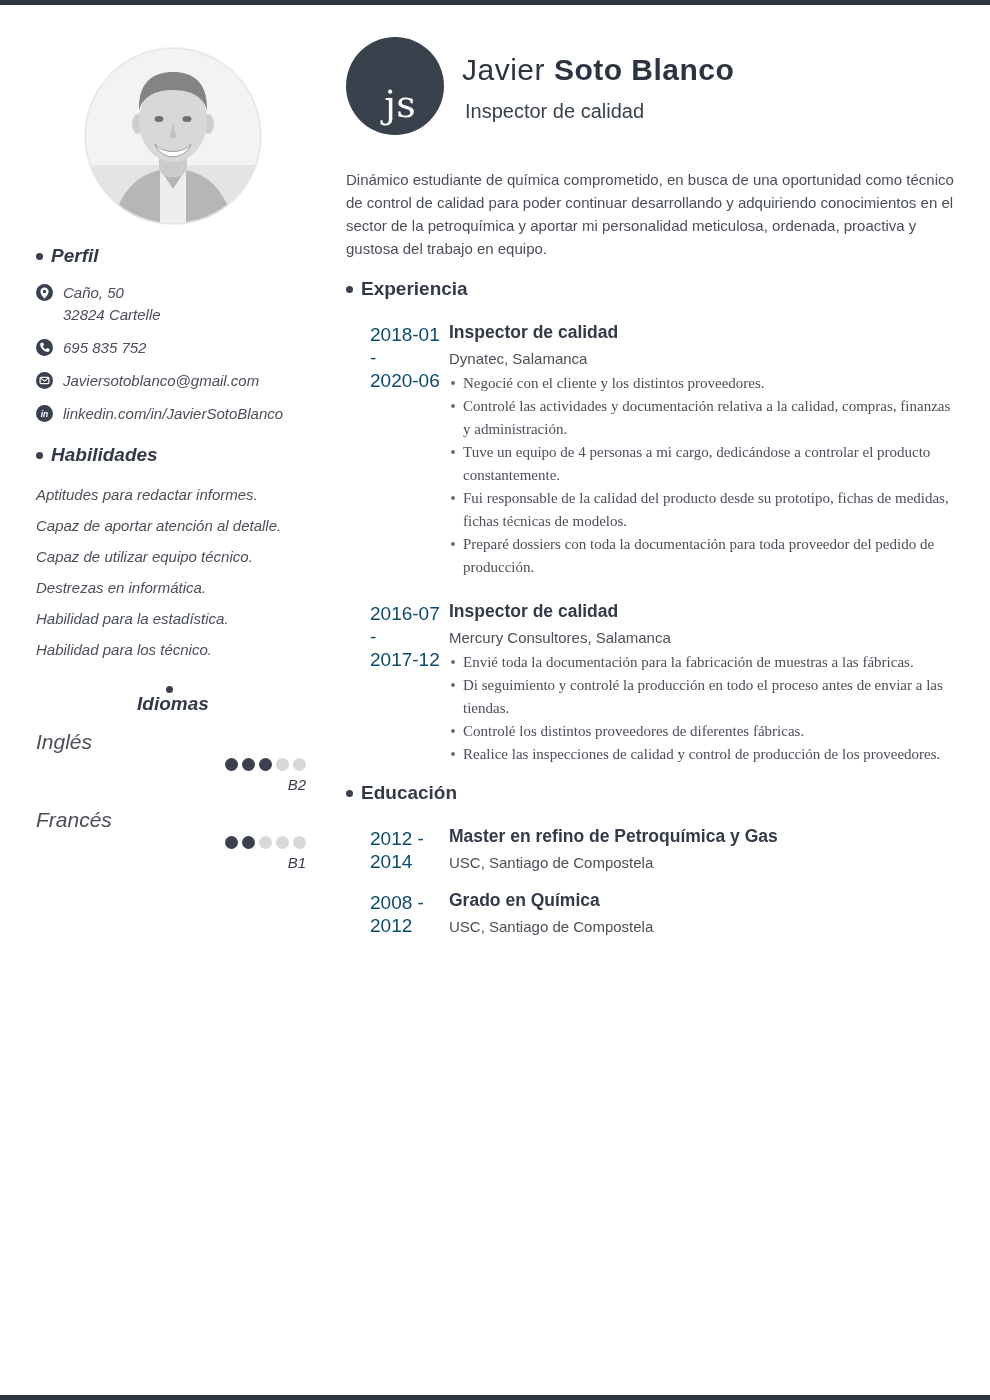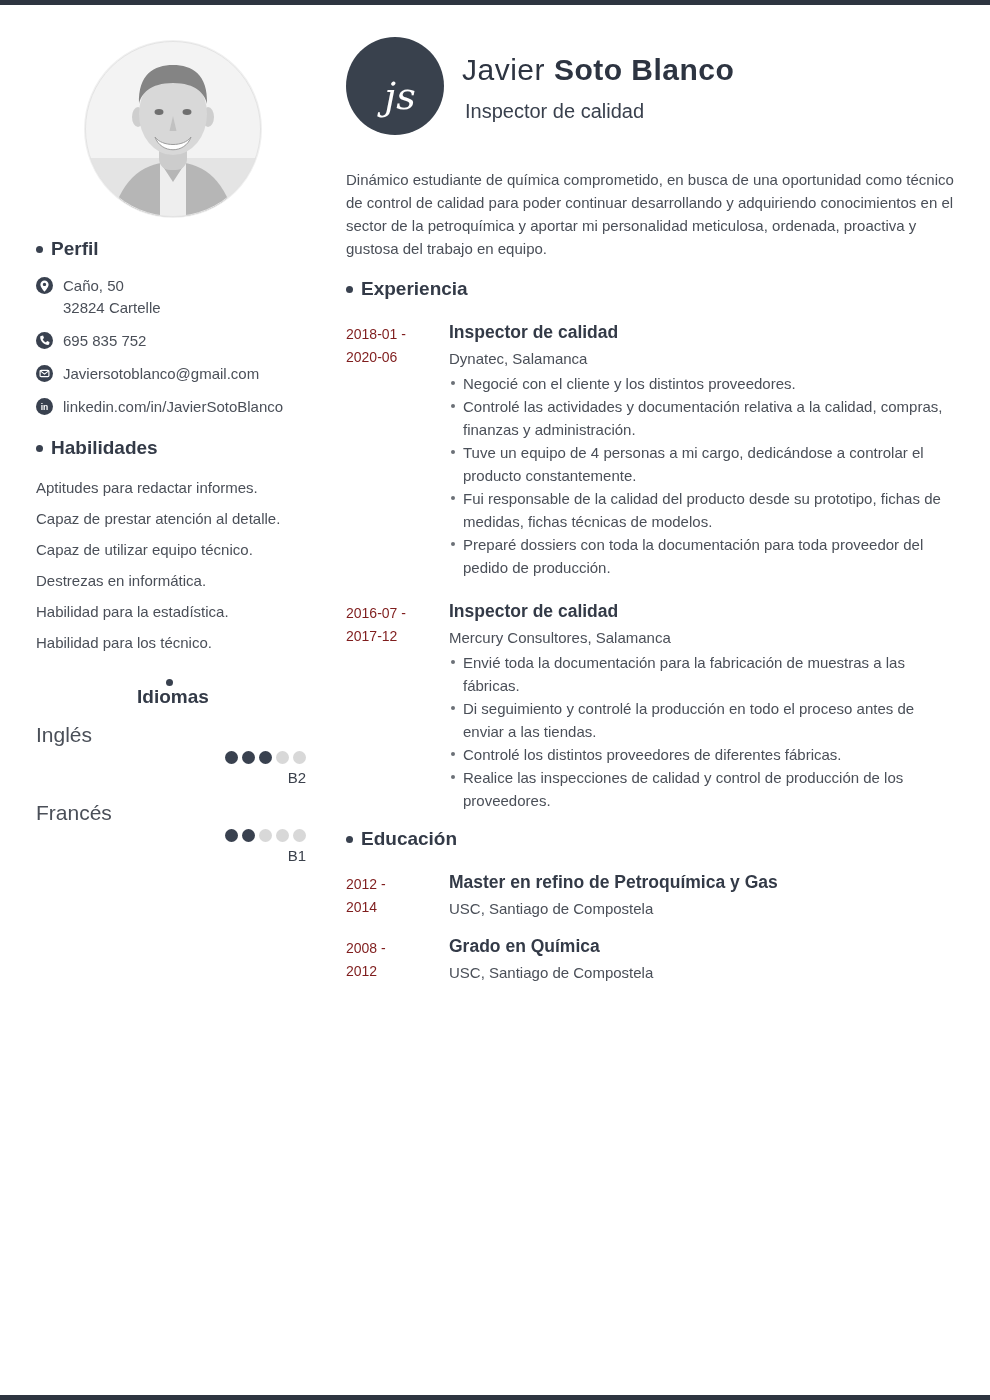--- a/index.html
+++ b/index.html
@@ -2,21 +2,21 @@
 <html><head>
 <meta charset="utf-8">
 <style>
   html,body{margin:0;padding:0;background:#fff;}
   .page{position:relative;width:990px;height:1400px;background:#ffffff;overflow:hidden;
         font-family:"Liberation Sans",sans-serif;color:#4a4f58;}
   .edge-bar{position:absolute;left:0;right:0;height:5px;background:#2e3540;}
   .edge-bar.top{top:0;} .edge-bar.bottom{bottom:0;}
 
   
-  .sidebar{position:absolute;left:36px;top:40px;width:274px;}
+  .sidebar{position:absolute;left:36px;top:47px;width:274px;font-style:italic;}
   .photo-wrap{width:178px;height:178px;margin:0 auto;border-radius:50%;overflow:hidden;background:#f0f0f0;}
   .photo-wrap svg{display:block;width:100%;height:100%;}
 
   .section-title{display:flex;align-items:center;margin:0;font-size:19px;font-weight:700;color:#333a47;line-height:22px;}
   .section-title .hdot{width:7px;height:7px;border-radius:50%;background:#39414f;margin-right:8px;flex:0 0 auto;}
 
   .perfil .section-title{margin-top:20px;}
   .contact-list{margin-top:15px;}
   .contact-row{display:flex;margin-bottom:11px;font-size:15px;line-height:22px;color:#4a4f58;}
   .contact-row .cicon{flex:0 0 17px;width:17px;height:17px;margin-right:10px;margin-top:2px;}
@@ -32,37 +32,37 @@
   .lang-dots{display:flex;justify-content:flex-end;gap:4px;margin-top:6px;padding-right:4px;}
   .lang-dots .dot{width:13px;height:13px;border-radius:50%;}
   .lang-dots .dot.filled{background:#39414f;}
   .lang-dots .dot.empty{background:#d8d8d8;}
   .lang-level{text-align:right;font-size:15px;color:#3b414c;margin-top:5px;padding-right:4px;}
 
   
   .header{position:absolute;left:346px;top:37px;width:612px;display:flex;align-items:center;}
   .initials-circle{flex:0 0 98px;width:98px;height:98px;border-radius:50%;background:#39414d;
         display:flex;align-items:flex-end;justify-content:center;overflow:hidden;}
-  .initials-circle span{font-family:"DejaVu Serif",serif;font-style:italic;font-size:38px;color:#ffffff;
-        line-height:1;padding-bottom:20px;padding-left:10px;}
+  .initials-circle span{font-family:"DejaVu Serif",serif;font-size:38px;color:#ffffff;
+        line-height:1;padding-bottom:12px;padding-left:10px;}
   .name-block{margin-left:18px;}
   .name{margin:0;font-size:30px;line-height:42px;color:#2d3441;font-weight:400;letter-spacing:0.5px;}
   .name .last{font-weight:700;}
   .job-title{font-size:20px;color:#39404d;margin-top:9px;padding-left:3px;}
 
   
   .main{position:absolute;left:346px;top:168px;width:610px;}
   .summary{margin:0;font-size:15px;line-height:23px;color:#4a4f58;}
   .main .section-title{margin-top:18px;}
   .entry{display:grid;grid-template-columns:103px 1fr;margin-top:21px;}
-  .entry .dates{font-size:14px;color:#7f1d1d;line-height:23px;padding-top:2px;}
+  .entry .dates{font-size:19px;color:#0c4a6e;line-height:23px;padding-top:2px;margin-left:24px;}
   .entry h3{margin:0;font-size:17.5px;line-height:23px;color:#333a47;font-weight:700;}
   .entry .org{font-size:15px;line-height:22px;color:#4a4f58;margin-top:4px;}
   .entry ul{margin:2px 0 0 0;padding:0;list-style:none;}
-  .entry li{position:relative;padding-left:14px;font-size:15px;line-height:23px;color:#4a4f58;}
+  .entry li{position:relative;padding-left:14px;font-size:15px;line-height:23px;color:#4a4f58;font-family:Liberation Serif, serif;}
   .entry li::before{content:"";position:absolute;left:2px;top:9px;width:4px;height:4px;border-radius:50%;background:#6b7077;}
   .edu-entry{margin-top:15px;}
 </style>
 </head>
 <body>
 
 <div class="page">
   <div class="edge-bar top"></div>
   <div class="edge-bar bottom"></div>
 
@@ -134,21 +134,21 @@
         </div>
       </div>
     </section>
 
     <section class="habilidades">
       <h2 class="section-title">
         <span class="hdot"></span>
         <span>Habilidades</span>
       </h2>
       <div class="skill">Aptitudes para redactar informes.</div>
-      <div class="skill">Capaz de prestar atención al detalle.</div>
+      <div class="skill">Capaz de aportar atención al detalle.</div>
       <div class="skill">Capaz de utilizar equipo técnico.</div>
       <div class="skill">Destrezas en informática.</div>
       <div class="skill">Habilidad para la estadística.</div>
       <div class="skill">Habilidad para los técnico.</div>
     </section>
 
     <section class="idiomas">
       <h2 class="section-title">
         <span class="hdot"></span>
         <span>Idiomas</span>

